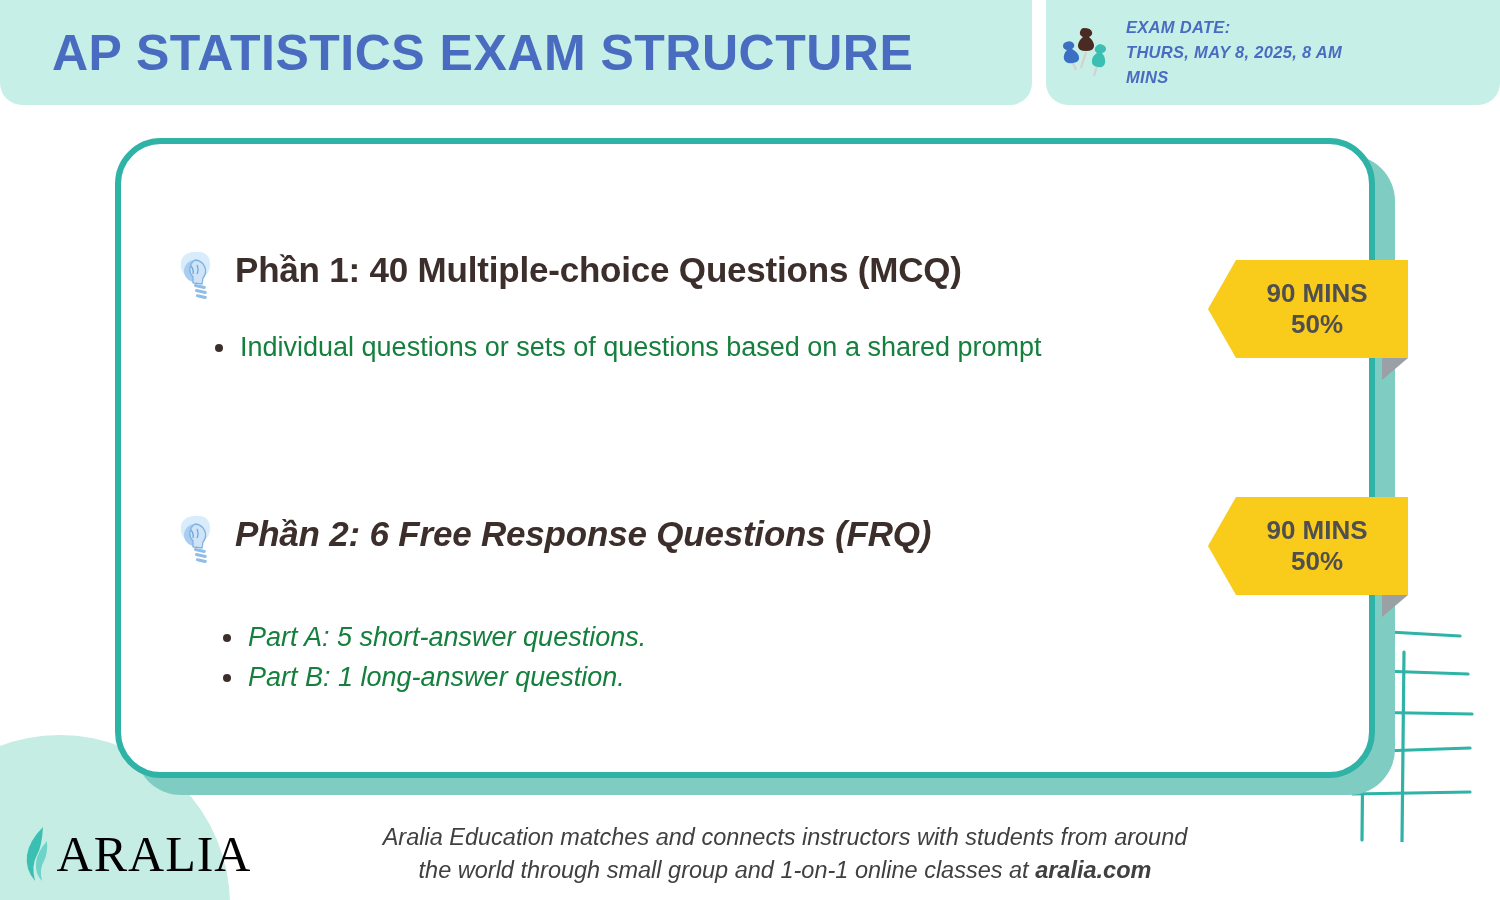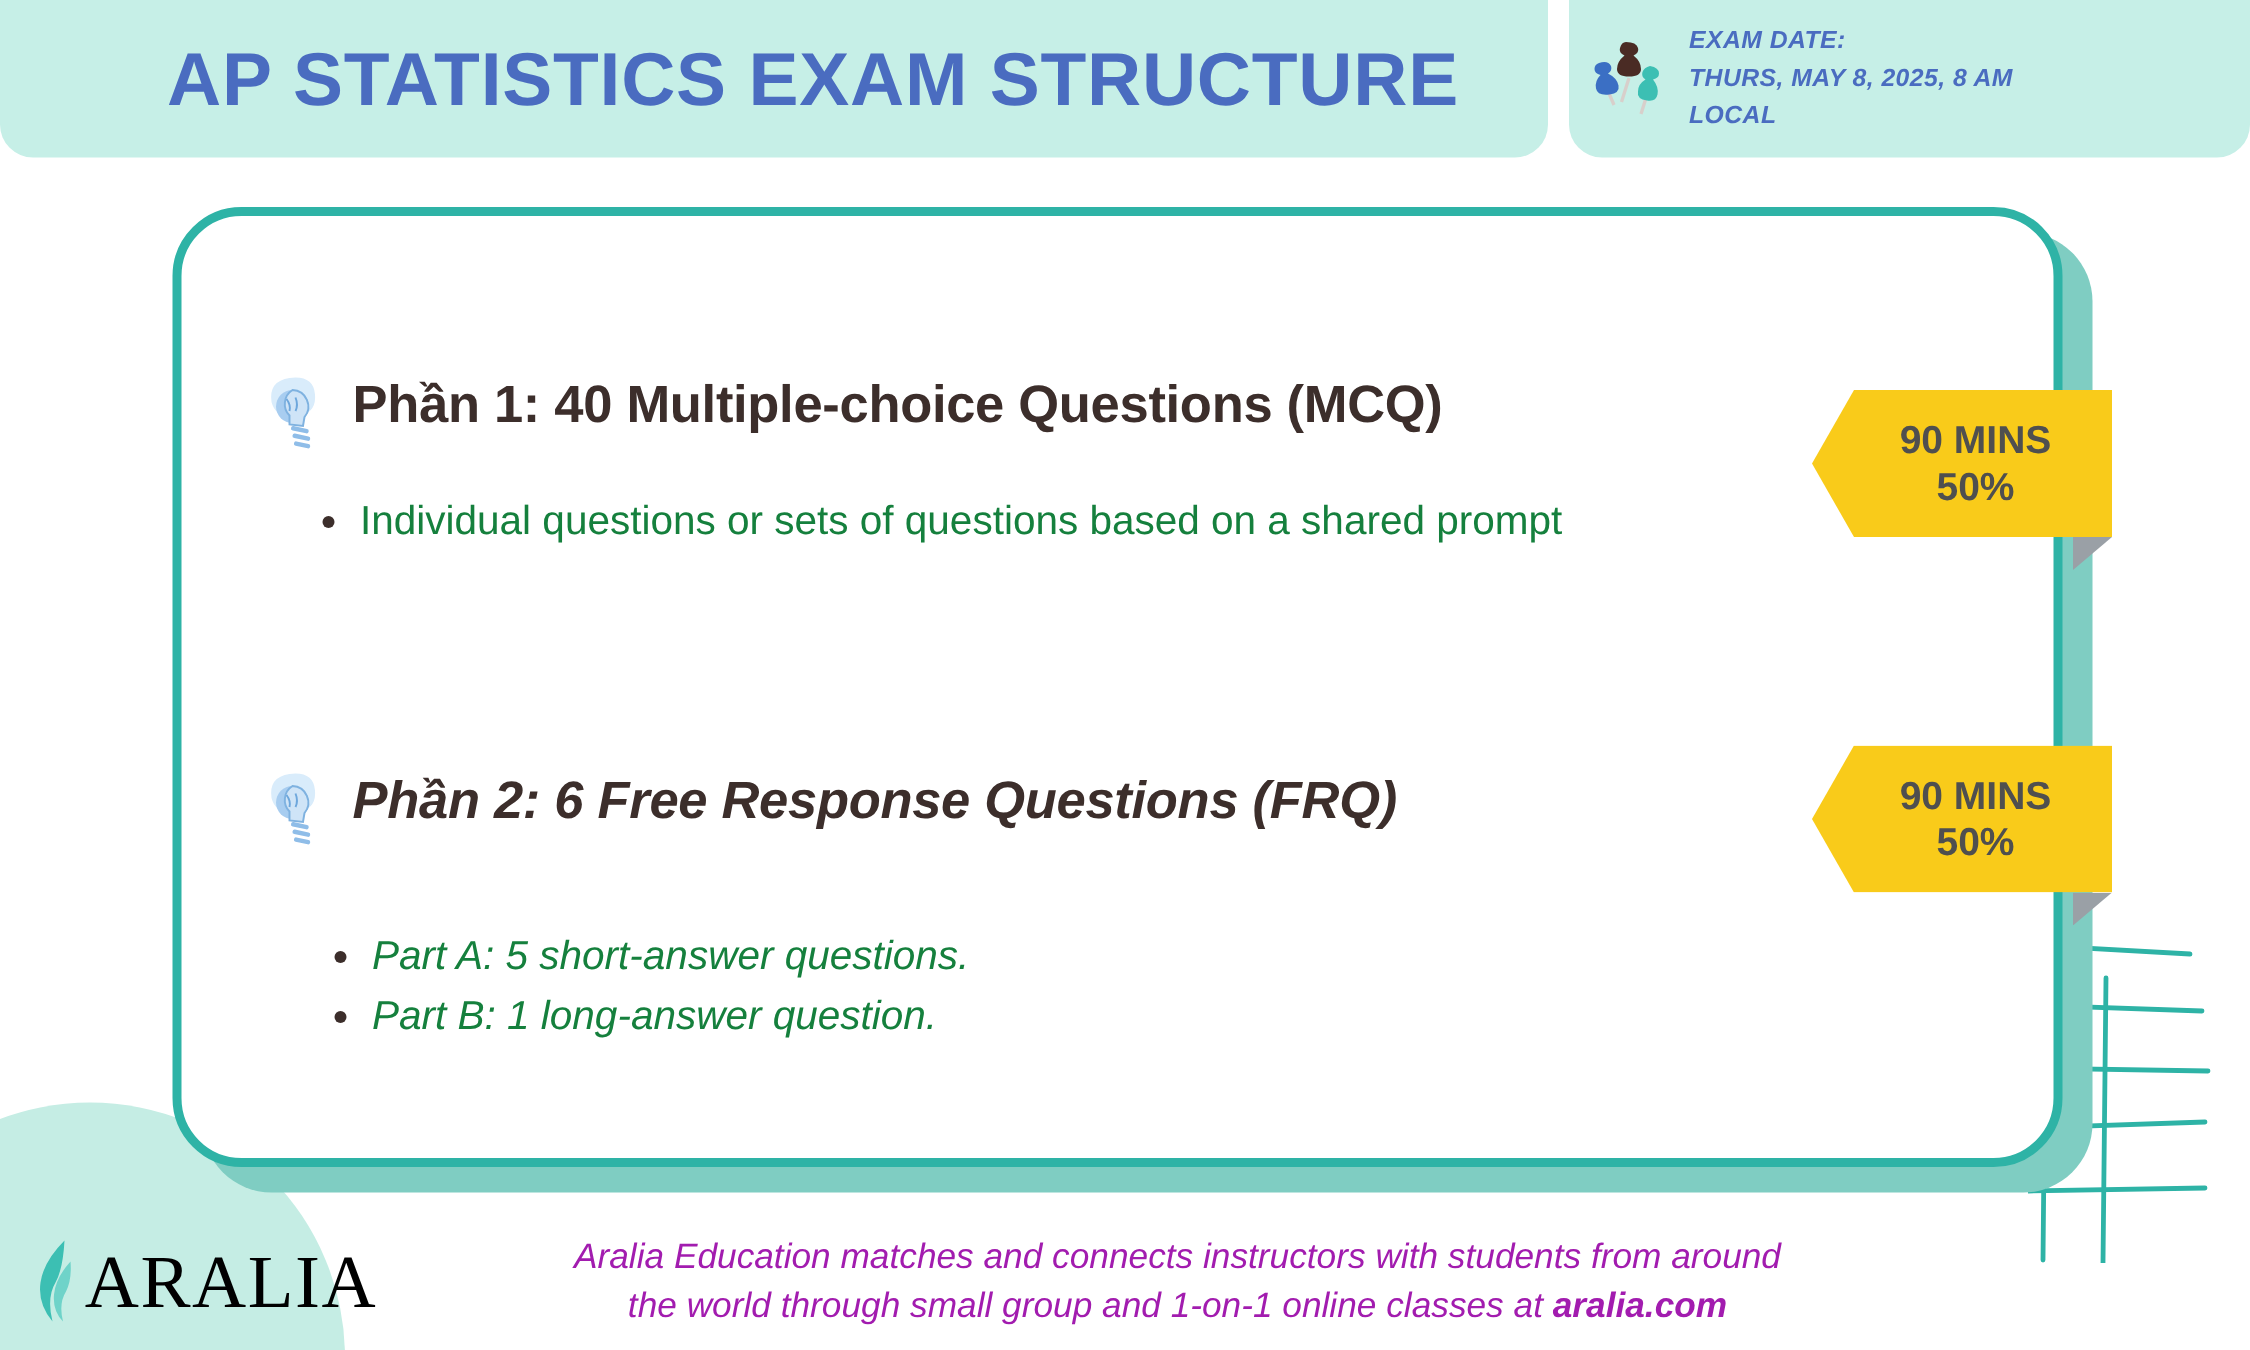--- a/index.html
+++ b/index.html
@@ -30,21 +30,20 @@
     gap:14px;
     z-index:3;
   }
   .title-panel {
     width:1032px; height:105px;
     background:#c6efe7;
     border-bottom-left-radius:22px;
     border-bottom-right-radius:22px;
     display:flex; align-items:center;
     padding-left:52px;
-    justify-content:center;
   }
   .main-title {
     color:#4a6cc0;
     font-size:50px;
     font-weight:bold;
     letter-spacing:0.5px;
     line-height:1;
     white-space:nowrap;
   }
   .date-panel {
@@ -187,21 +186,21 @@
   .logo-mark { width:44px; height:62px; flex:none; margin-right:-4px; }
   .logo-text {
     font-family:"Liberation Serif", serif;
     color:#000000;
     font-size:50px;
     letter-spacing:1px;
   }
   .footer-text {
     flex:1;
     text-align:center;
-    color:#a21caf;
+    color:#404040;
     font-size:23.5px;
     font-style:italic;
     line-height:1.38;
     padding-right:180px;
   }
   .footer-text b { font-weight:bold; }
 </style>
 </head>
 <body>
 
@@ -223,21 +222,21 @@
         <path d="M16 34 L22 48" stroke="#d8cfcb" stroke-width="2.2" fill="none"></path>
         <path d="M12 20 q6 -2 8 2 q1 3 -2 5 q6 3 7 8 q1 5 -6 6 q-8 1 -9 -4 q-1 -5 3 -9 q-4 -1 -4 -4 q0 -3 3 -4 z" fill="#3b6fc4"></path>
 
         <path d="M45 38 L40 54" stroke="#d8cfcb" stroke-width="2.2" fill="none"></path>
         <path d="M46 22 q6 1 6 5 q0 3 -4 4 q4 5 3 10 q-1 5 -7 4 q-7 -1 -6 -6 q0 -5 5 -8 q-3 -2 -2 -5 q1 -3 5 -4 z" fill="#3cbfb3"></path>
       </svg>
     </span>
     <div class="date-text">
       <div>EXAM DATE:</div>
       <div>THURS, MAY 8, 2025, 8 AM</div>
-      <div>LOCAL</div>
+      <div>MINS</div>
     </div>
   </div>
 
 </div>
 
 <span class="grid-lines">
   <svg viewBox="0 0 160 230" width="160" height="230">
     <g stroke="#2eb3a6" stroke-width="3.2" fill="none" stroke-linecap="round">
       <path d="M12 22 L10 228"></path>
       <path d="M52 40 L50 230"></path>

